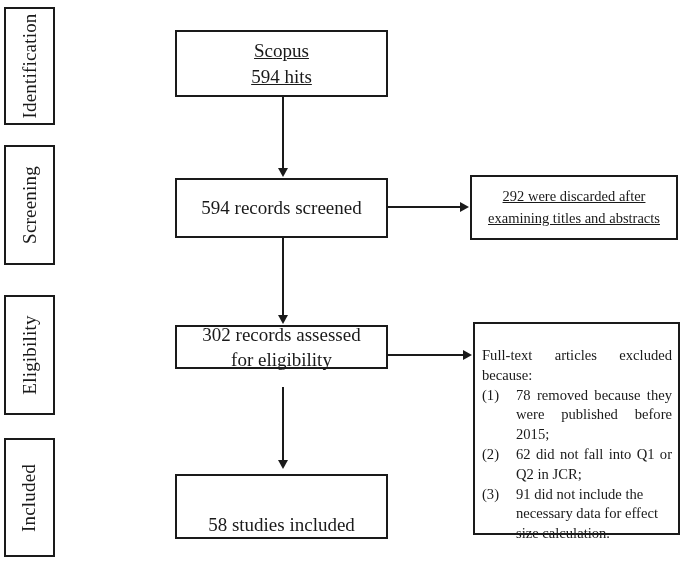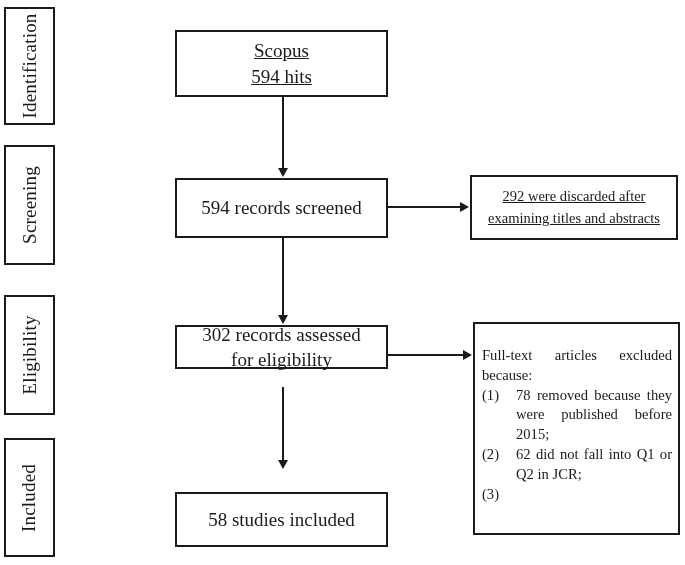--- a/index.html
+++ b/index.html
@@ -47,21 +47,21 @@
     flex-direction: column;
     align-items: center;
     justify-content: center;
     text-align: center;
     font-size: 19px;
     line-height: 1.32;
   }
   .flow-scopus   { top: 30px;  height: 67px; text-decoration: underline; }
   .flow-screened { top: 178px; height: 60px; }
   .flow-assessed { top: 325px; height: 44px; }
-  .flow-included { top: 492px; height: 55px; }
+  .flow-included { top: 474px; height: 65px; justify-content: flex-end; }
 
   
   .sidebox-discarded {
     left: 470px;
     top: 175px;
     width: 208px;
     height: 65px;
     display: flex;
     flex-direction: column;
     align-items: center;
@@ -161,20 +161,21 @@
     <div class="excl-item">
       <span class="num">(1)</span>
       <span class="txt">78 removed because they were published before 2015;</span>
     </div>
     <div class="excl-item">
       <span class="num">(2)</span>
       <span class="txt">62 did not fall into Q1 or Q2 in JCR;</span>
     </div>
     <div class="excl-item">
       <span class="num">(3)</span>
+      <span class="txt last">91 did not include the necessary data for effect size calculation.</span>
     </div>
   </div>
 
   <div class="vline v1"></div>
   <div class="head-down v1h"></div>
 
   <div class="vline v2"></div>
   <div class="head-down v2h"></div>
 
   <div class="vline v3"></div>

